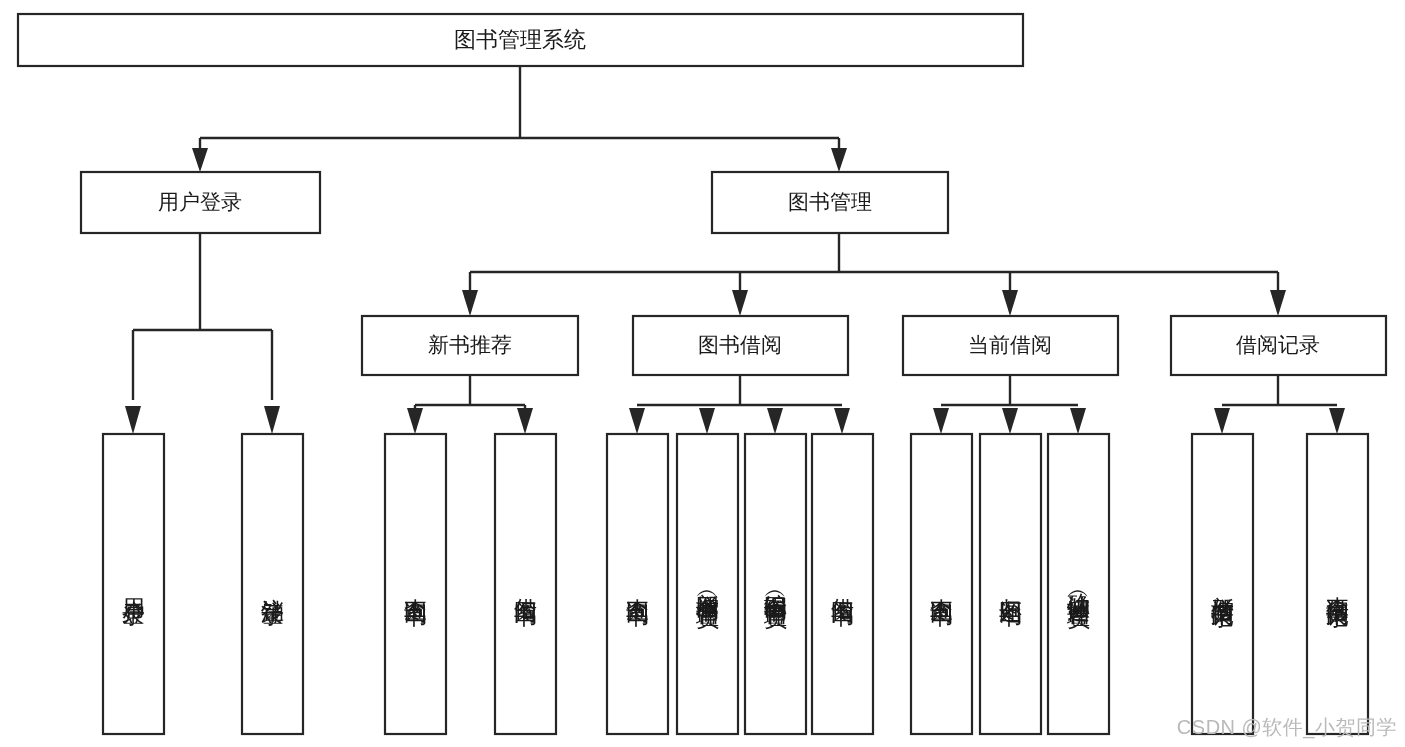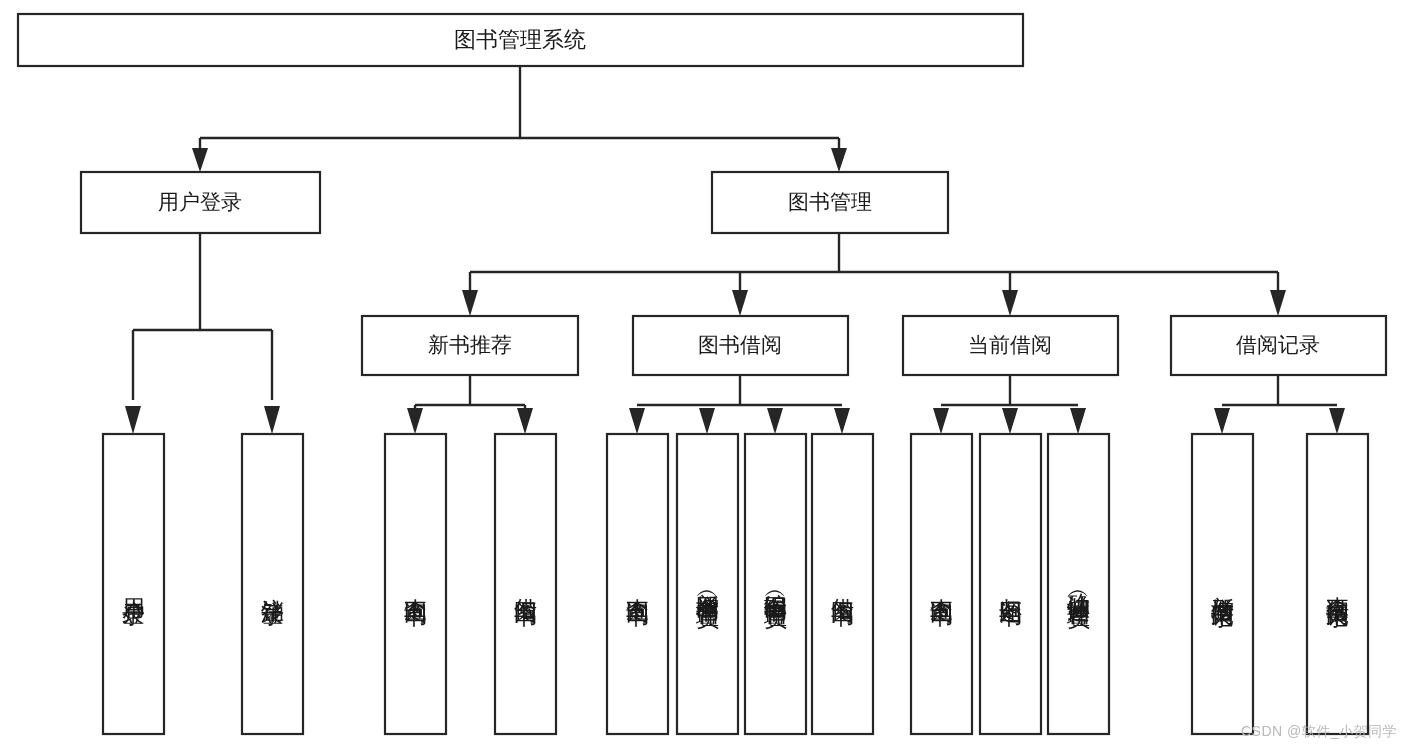--- a/index.html
+++ b/index.html
@@ -67,21 +67,21 @@
     justify-content: center;
     text-align: center;
     white-space: nowrap;
     pointer-events: none;
   }
   .watermark {
     position: absolute;
     right: 8px;
     bottom: 6px;
     font-family: "Liberation Sans", "DejaVu Sans", sans-serif;
-    font-size: 14px;
+    font-size: 20px;
     color: #b9b9b9;
     white-space: nowrap;
     letter-spacing: 0.5px;
   }
 </style>
 </head>
 <body>
 
 <div id="diagram-root">
 

